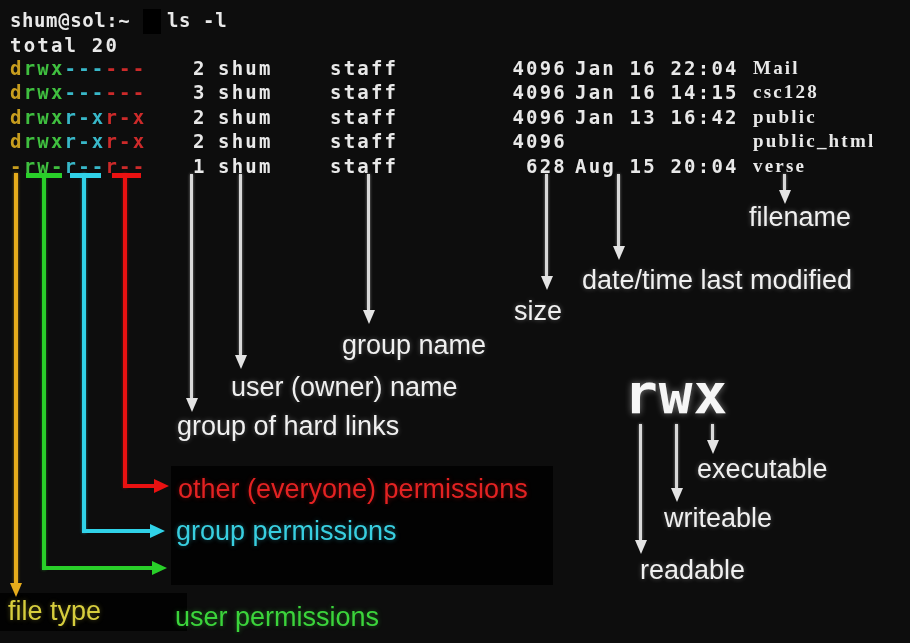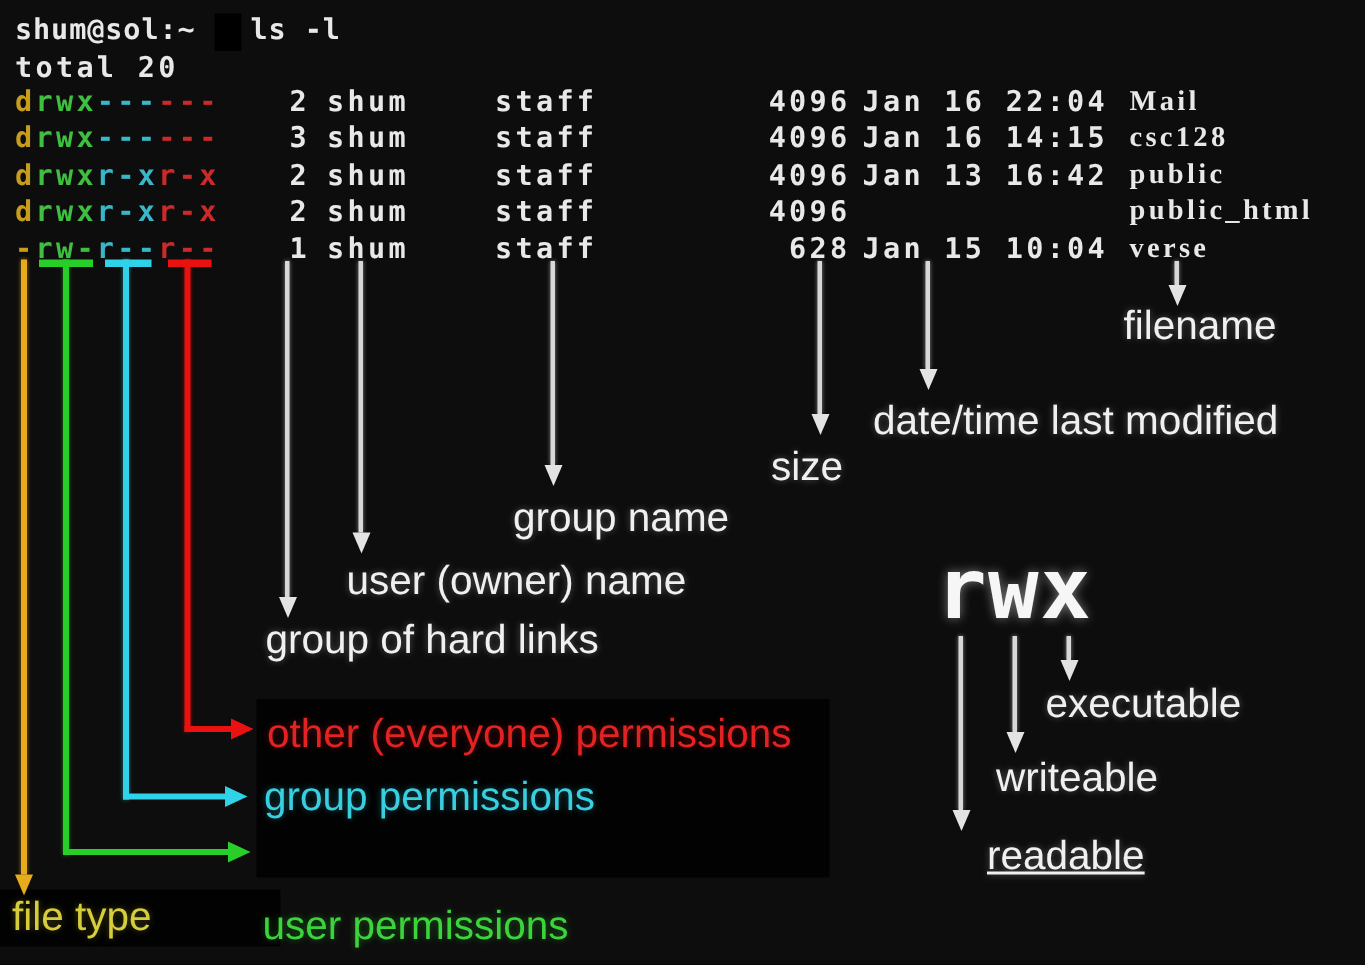--- a/index.html
+++ b/index.html
@@ -95,21 +95,21 @@
     <span class="cell c-size">4096</span>
     <span class="cell c-name">public_html</span>
   </div>
 
   <div class="row" style="top:155px;">
     <span class="cell perms"><span class="p-type">-</span><span class="p-user">rw-</span><span class="p-grp">r--</span><span class="p-oth">r--</span></span>
     <span class="cell c-links">1</span>
     <span class="cell c-owner">shum</span>
     <span class="cell c-group">staff</span>
     <span class="cell c-size">628</span>
-    <span class="cell c-date">Jan 15 10:04</span>
+    <span class="cell c-date">Aug 15 20:04</span>
     <span class="cell c-name">verse</span>
   </div>
 
   <div class="blackbox" style="left:171px;top:466px;width:382px;height:119px;"></div>
   <div class="blackbox" style="left:0px;top:593px;width:187px;height:38px;"></div>
 
   <div>
     <div class="vline wline" style="left:190px;top:174px;width:3px;height:224px;"></div>
     <div class="head-d whead" style="left:185.5px;top:398px;"></div>
   </div>
@@ -149,21 +149,21 @@
   <div>
     <div class="vline wline" style="left:675px;top:424px;width:3px;height:64px;"></div>
     <div class="head-d whead" style="left:670.5px;top:488px;"></div>
   </div>
   <div>
     <div class="vline wline" style="left:711px;top:424px;width:3px;height:16px;"></div>
     <div class="head-d whead" style="left:706.5px;top:440px;"></div>
   </div>
   <div class="lbl" style="left:697px;top:455px;">executable</div>
   <div class="lbl" style="left:664px;top:504px;">writeable</div>
-  <div class="lbl" style="left:658px;top:556px;text-decoration:underline;">readable</div>
+  <div class="lbl" style="left:640px;top:556px;">readable</div>
 
   <div style="color:#e7ac1c;">
     <div class="vline" style="left:14px;top:173px;width:4px;height:410px;background:#e7ac1c;box-shadow:0 0 3px rgba(231,172,28,.6);"></div>
     <div class="head-d" style="left:10px;top:583px;"></div>
   </div>
   <div class="lbl lbl-yellow" style="left:8px;top:597px;">file type</div>
 
   <div style="color:#29cf29;">
     <div class="hline" style="left:26px;top:173px;width:36px;height:5px;background:#29cf29;"></div>
     <div class="vline" style="left:42px;top:173px;width:4px;height:397px;background:#29cf29;box-shadow:0 0 3px rgba(41,207,41,.5);"></div>

